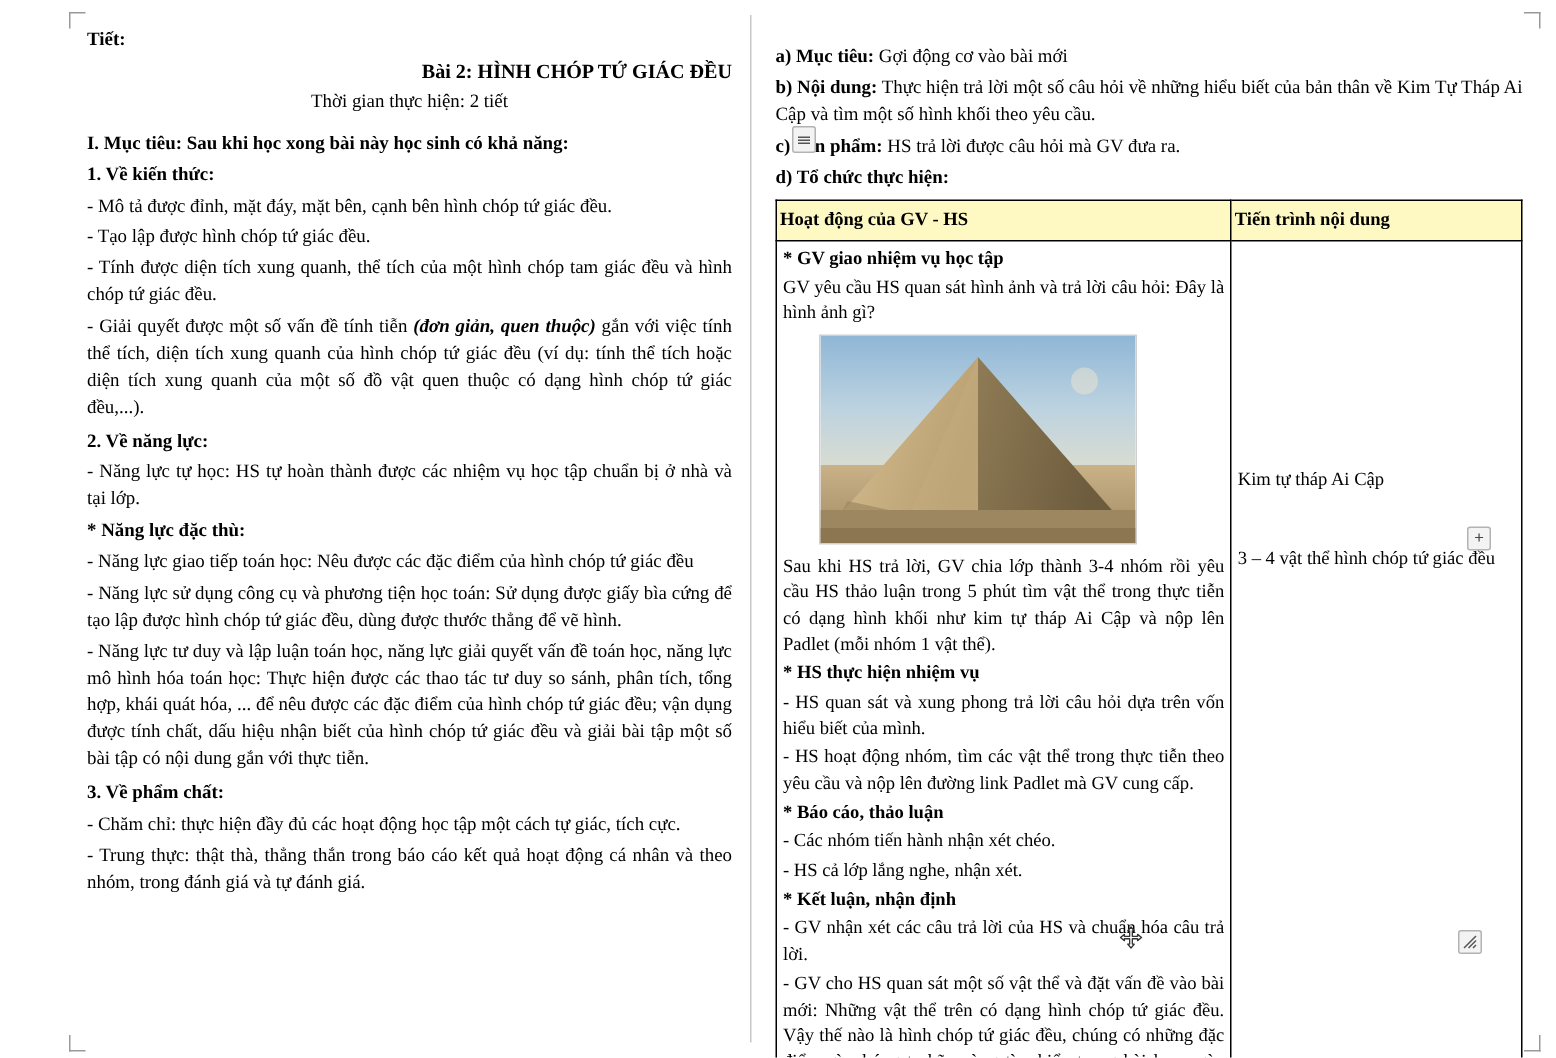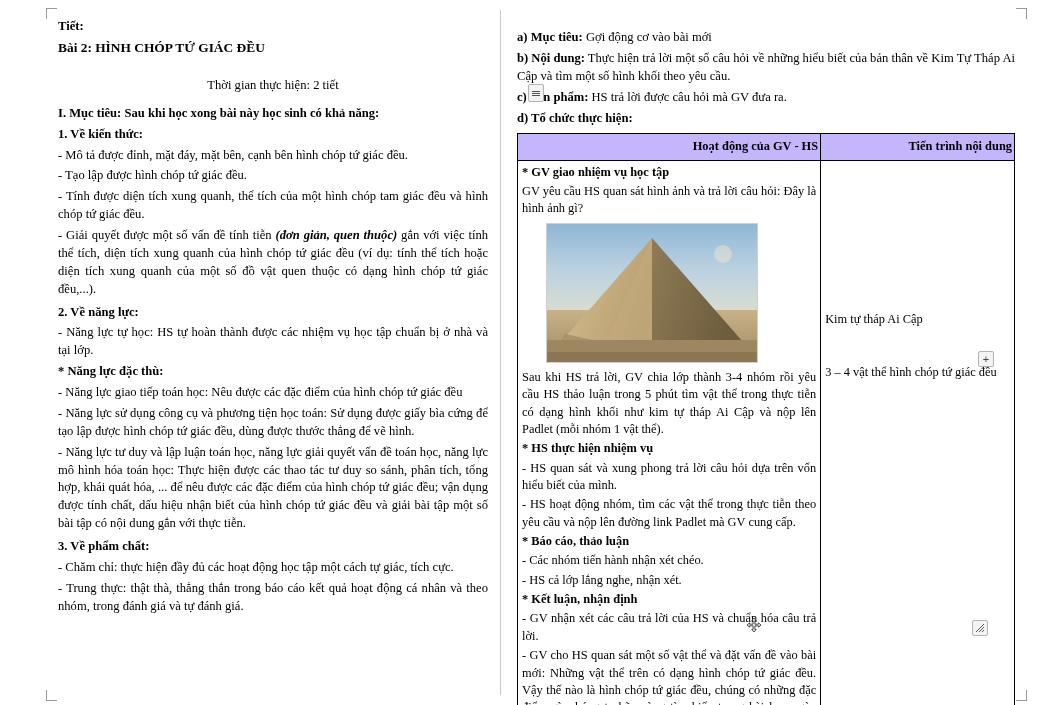--- a/index.html
+++ b/index.html
@@ -61,22 +61,22 @@
     line-height: 1.42;
     position: relative;
   }
   p { margin: 0 0 3px 0; }
   .b { font-weight: bold; }
   .i { font-style: italic; }
   .title-block { margin: 2px 0 10px 0; }
   .title-main {
     font-weight: bold;
     font-size: 13.4px;
-    text-align: left;
-    margin-bottom: 20px;
+    text-align: right;
+    margin-bottom: 2px;
   }
   .title-sub { text-align: center; margin-bottom: 1px; }
   .tuan { font-weight: bold; margin-bottom: 1px; }
   .justify { text-align: justify; }
   .gap-sm { margin-top: 5px; }
 
   
   .tbl {
     width: 100%;
     border-collapse: collapse;
@@ -84,22 +84,22 @@
     table-layout: fixed;
   }
   .tbl th, .tbl td {
     border: 1px solid #000;
     vertical-align: top;
     padding: 3px 4px;
     font-size: 12.4px;
     line-height: 1.4;
   }
   .tbl th {
-    background: #c4b5fd;
-    text-align: right;
+    background: #fef9c3;
+    text-align: left;
     font-weight: bold;
     padding: 4px 2px;
     margin-left: 40px;
   }
   .tbl td.cell-right {
     padding-top: 0;
   }
   .col-a { width: 61%; }
   .col-b { width: 39%; }
 

